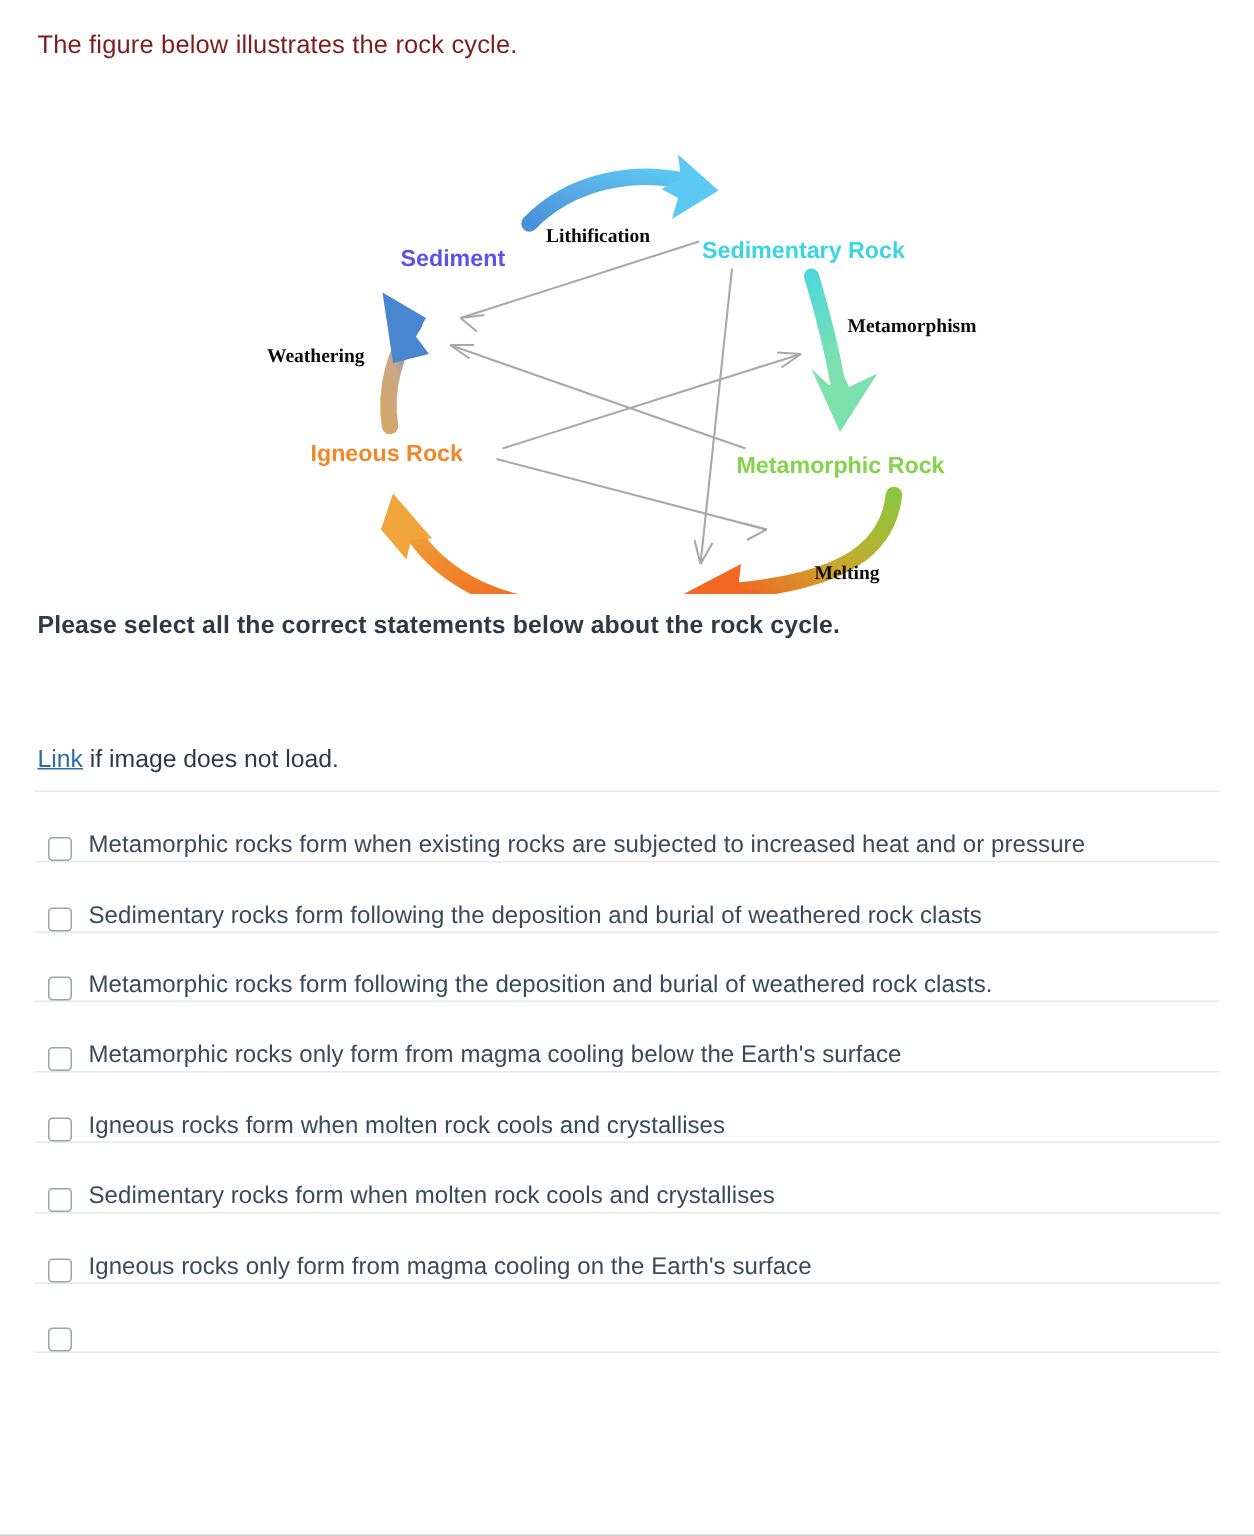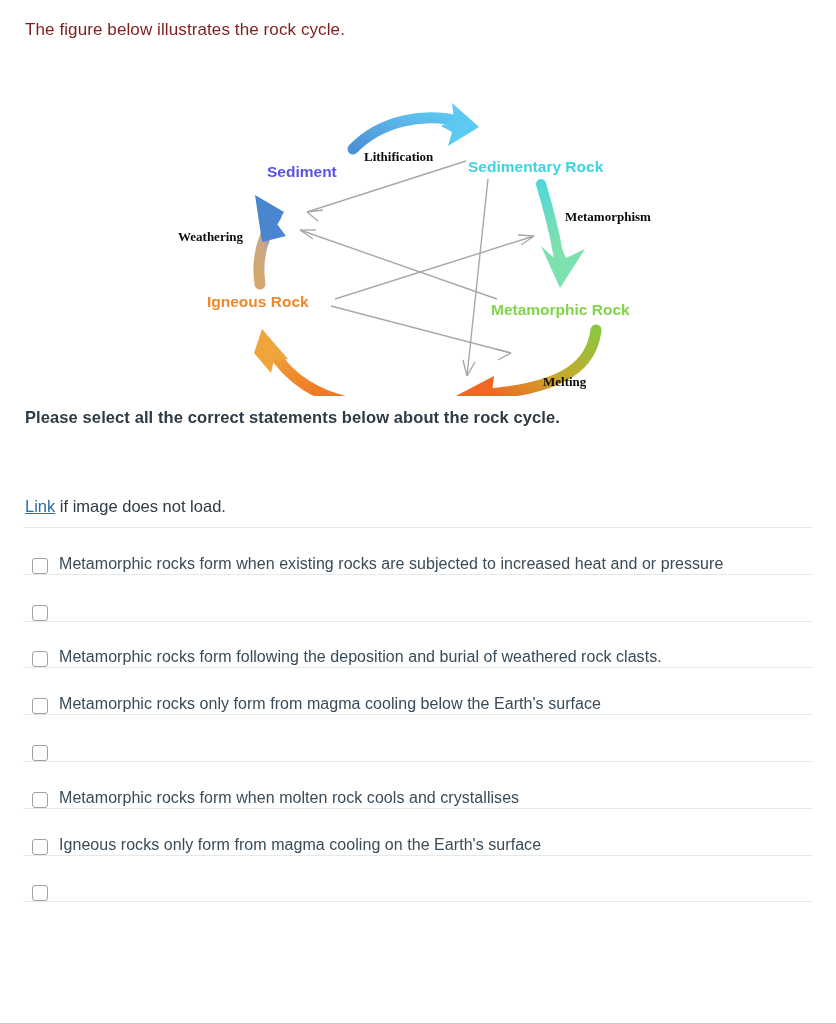--- a/index.html
+++ b/index.html
@@ -235,40 +235,42 @@
 
   <div class="answers">
 
     <div class="answer-row">
       <span class="cbox"></span>
       <span class="answer-text">Metamorphic rocks form when existing rocks are subjected to increased heat and or pressure</span>
     </div>
 
     <div class="answer-row">
       <span class="cbox"></span>
+      <span class="answer-text">Sedimentary rocks form following the deposition and burial of weathered rock clasts</span>
     </div>
 
     <div class="answer-row">
       <span class="cbox"></span>
       <span class="answer-text">Metamorphic rocks form following the deposition and burial of weathered rock clasts.</span>
     </div>
 
     <div class="answer-row">
       <span class="cbox"></span>
       <span class="answer-text">Metamorphic rocks only form from magma cooling below the Earth's surface</span>
     </div>
 
     <div class="answer-row">
       <span class="cbox"></span>
-    </div>
-
-
-    <div class="answer-row">
-      <span class="cbox"></span>
-      <span class="answer-text">Metamorphic rocks form when molten rock cools and crystallises</span>
+      <span class="answer-text">Igneous rocks form when molten rock cools and crystallises</span>
+    </div>
+
+
+    <div class="answer-row">
+      <span class="cbox"></span>
+      <span class="answer-text">Sedimentary rocks form when molten rock cools and crystallises</span>
     </div>
 
 
     <div class="answer-row">
       <span class="cbox"></span>
       <span class="answer-text">Igneous rocks only form from magma cooling on the Earth's surface</span>
     </div>
 
     <div class="answer-row">
       <span class="cbox"></span>

